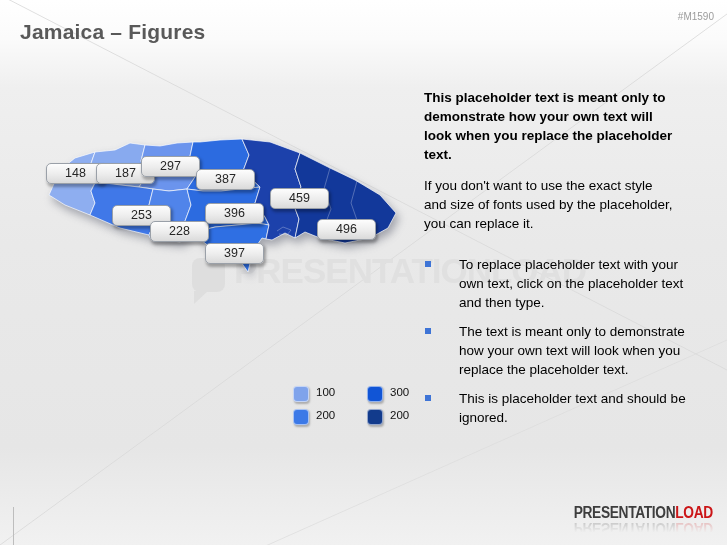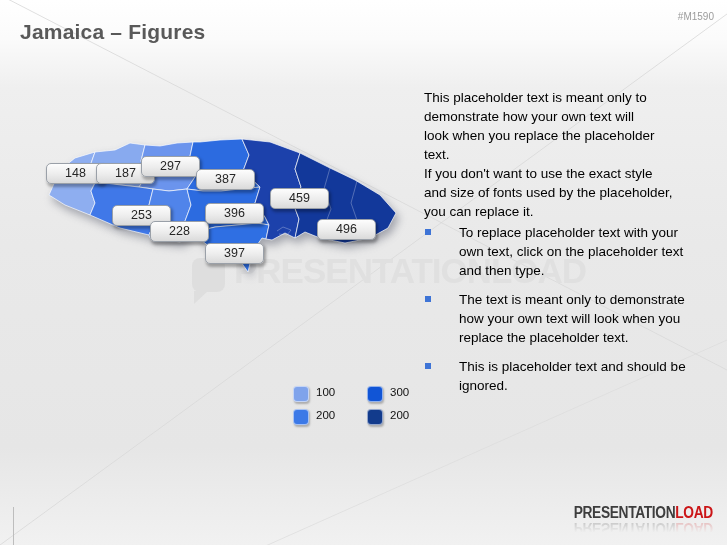--- a/index.html
+++ b/index.html
@@ -69,22 +69,22 @@
     border: 1px solid rgba(255,255,255,0.55);
     box-shadow: 1px 1.5px 2px rgba(0,0,0,0.25);
   }
   .legend-label { font-size: 11.5px; color: #111; }
 
   
   .content {
     position: absolute; left: 424px; top: 88px; width: 294px; z-index: 3;
     color: #000; font-size: 13.5px; line-height: 19px;
   }
-  .content .heading { font-weight: normal; white-space: pre-line; margin-bottom: 0; }
-  .content .paragraph { white-space: pre-line; margin-bottom: 2px; }
+  .content .heading { font-weight: bold; white-space: pre-line; margin-bottom: 12px; }
+  .content .paragraph { white-space: pre-line; margin-bottom: 22px; }
   .bullet-item { display: flex; margin-bottom: 10px; }
   .bullet-marker { flex: 0 0 6px; width: 6px; height: 6px; margin: 6px 8px 0 1px; }
   .bullet-text { white-space: pre-line; margin-left: 20px; }
 
   
   .footer-line {
     position: absolute; left: 13px; top: 507px; width: 1px; height: 38px;
     background: #bdbdbd; z-index: 3;
   }
   .page-number {

